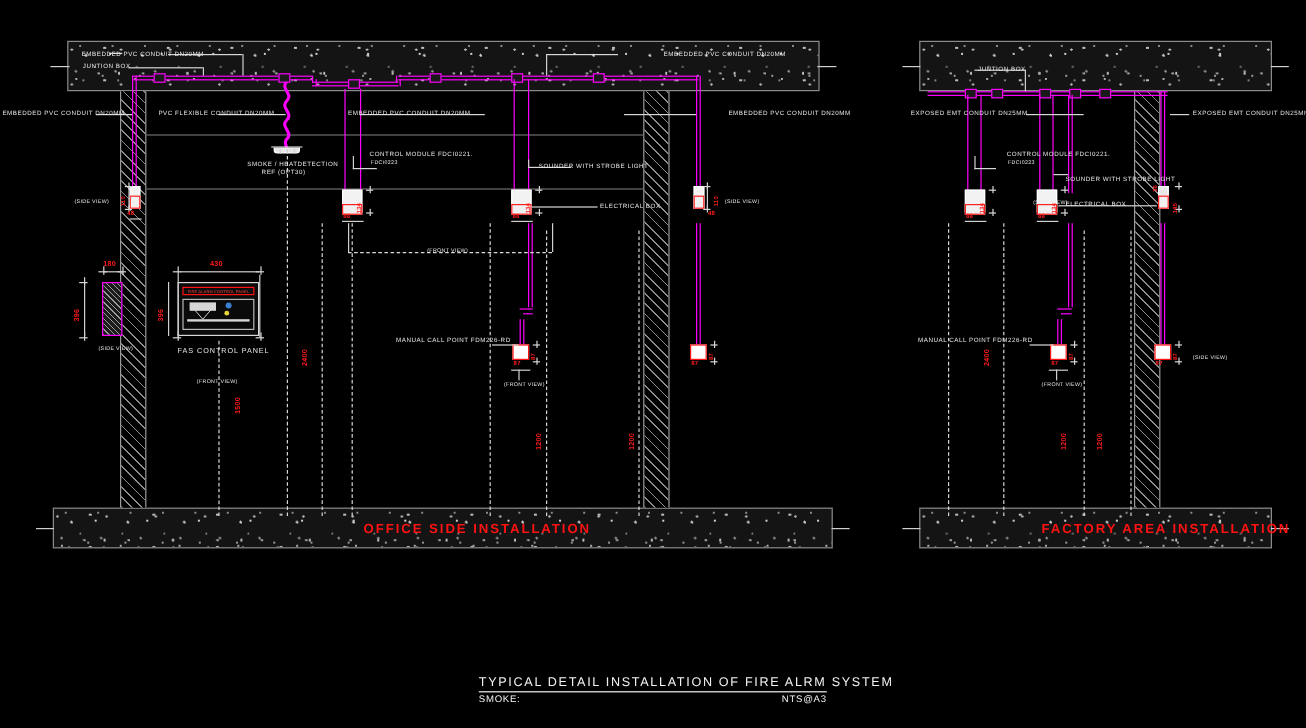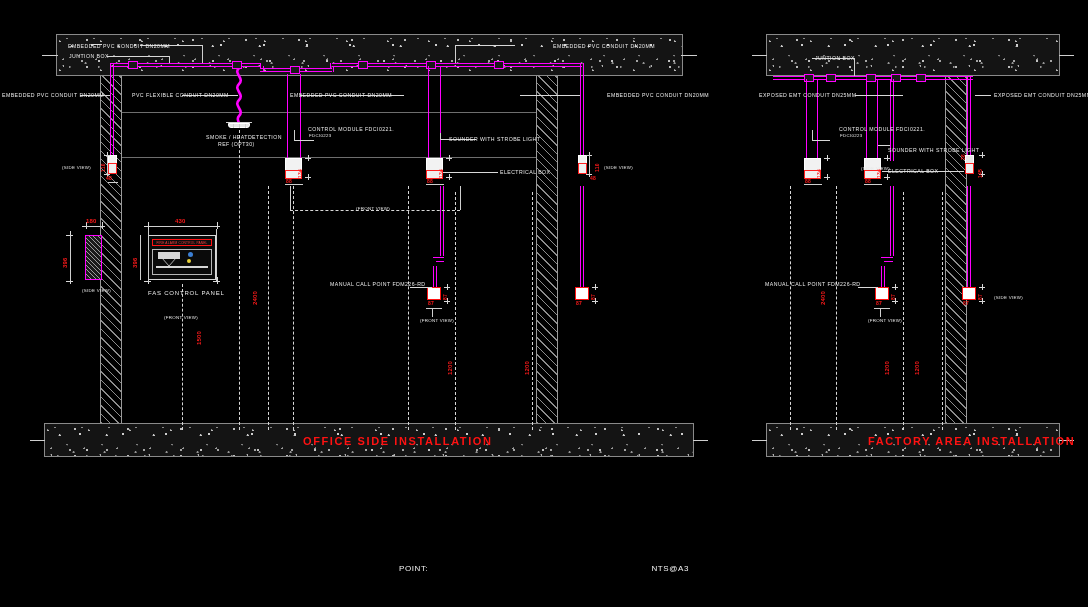--- a/index.html
+++ b/index.html
@@ -437,19 +437,20 @@
     <div class="dim v sm" style="left:977px;top:178px;">145</div>
     <div class="dim v sm" style="left:890px;top:300px;">87</div>
     <div class="dim sm" style="left:876px;top:300px;">87</div>
     <div class="dim v sm" style="left:977px;top:300px;">87</div>
     <div class="dim sm" style="left:963px;top:300px;">87</div>
 
     <div class="area-title" style="left:833px;top:435px;padding-left:35px;">FACTORY  AREA  INSTALLATION</div>
   </div>
 
   <div id="titleblock">
+    <div id="title-main">TYPICAL  DETAIL  INSTALLATION  OF  FIRE  ALRM  SYSTEM</div>
     <div id="title-sub">
-      <span>POINT:</span>
+      <span>SMOKE:</span>
       <span>NTS@A3</span>
     </div>
   </div>
 
 </div>
 
 </body></html>

